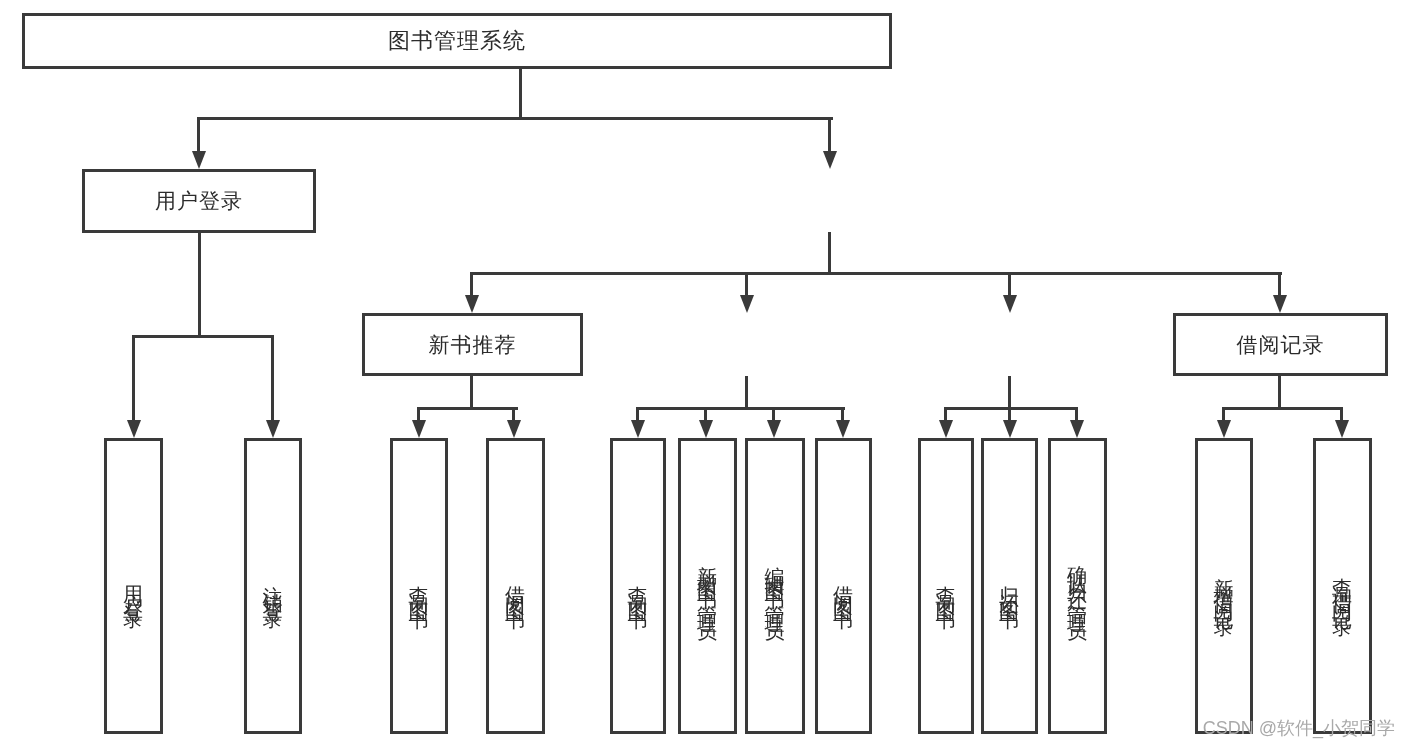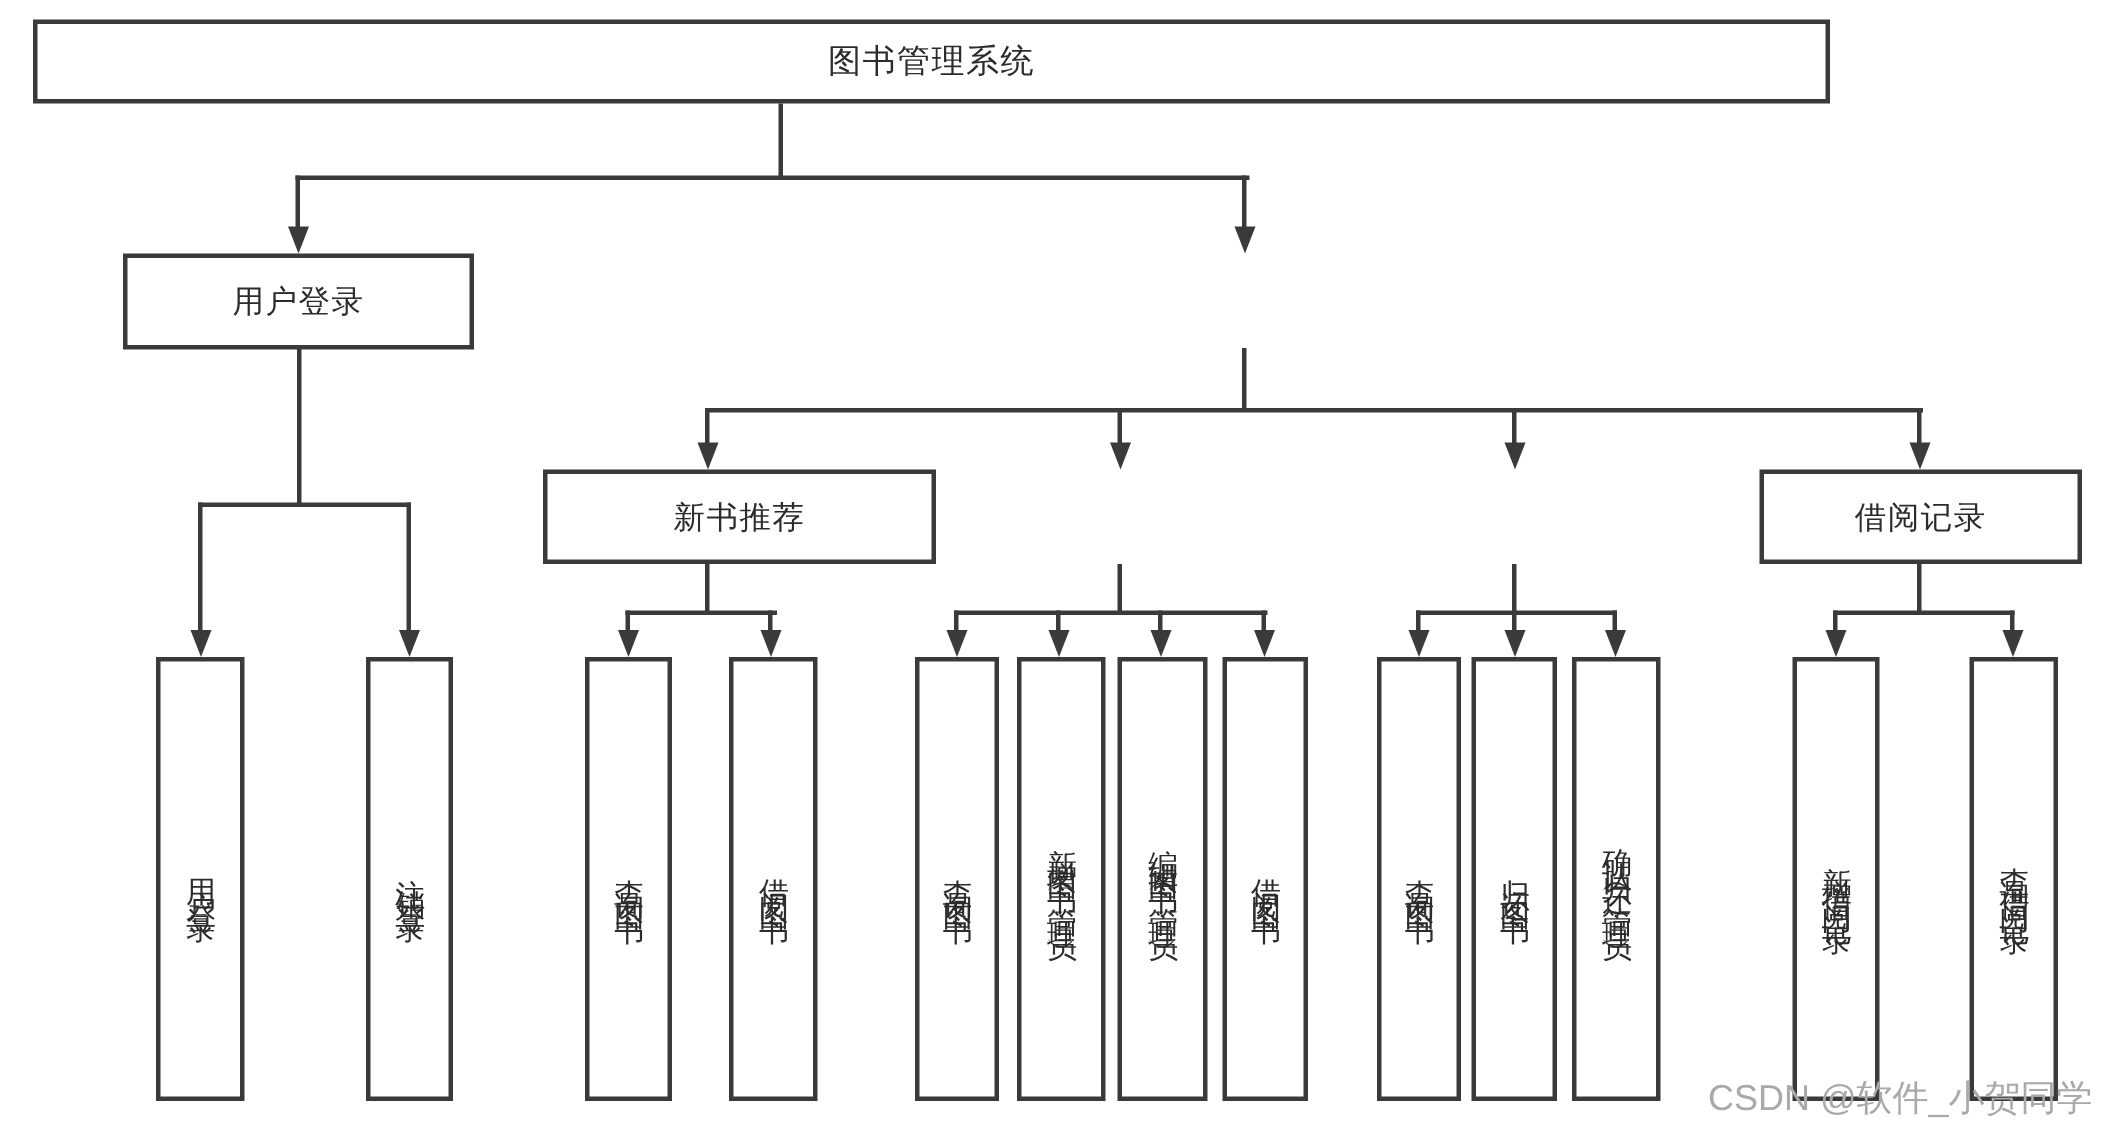--- a/index.html
+++ b/index.html
@@ -47,40 +47,40 @@
     position: absolute;
     width: 0; height: 0;
     border-left: 7px solid transparent;
     border-right: 7px solid transparent;
     border-top: 18px solid var(--line);
   }
   .watermark {
     position: absolute;
     top: 716px;
     right: 10px;
-    font-size: 24px;
+    font-size: 18px;
     color: var(--watermark);
     white-space: nowrap;
     z-index: 5;
   }
 </style>
 </head>
 <body>
 
 <div class="canvas">
 
-  <div class="box h root" style="left:22px;top:13px;width:1198px;height:56px">
+  <div class="box h root" style="left:22px;top:13px;width:870px;height:56px">
     <span>图书管理系统</span>
   </div>
 
   <div class="box h" style="left:82px;top:169px;width:234px;height:64px">
     <span>用户登录</span>
   </div>
 
-  <div class="box h" style="left:362px;top:313px;width:262px;height:63px">
+  <div class="box h" style="left:362px;top:313px;width:221px;height:63px">
     <span>新书推荐</span>
   </div>
   <div class="box h" style="left:1173px;top:313px;width:215px;height:63px">
     <span>借阅记录</span>
   </div>
 
   <div class="box v" style="left:104px;top:438px;width:59px;height:296px">
     <span>用户登录</span>
   </div>
   <div class="box v" style="left:244px;top:438px;width:58px;height:296px">

